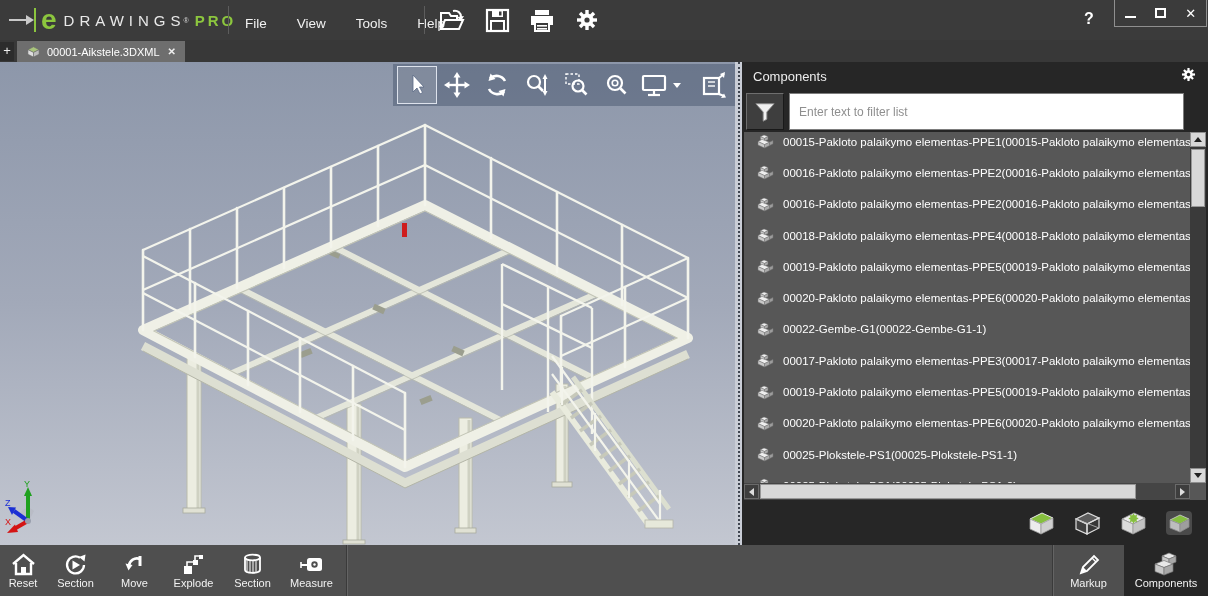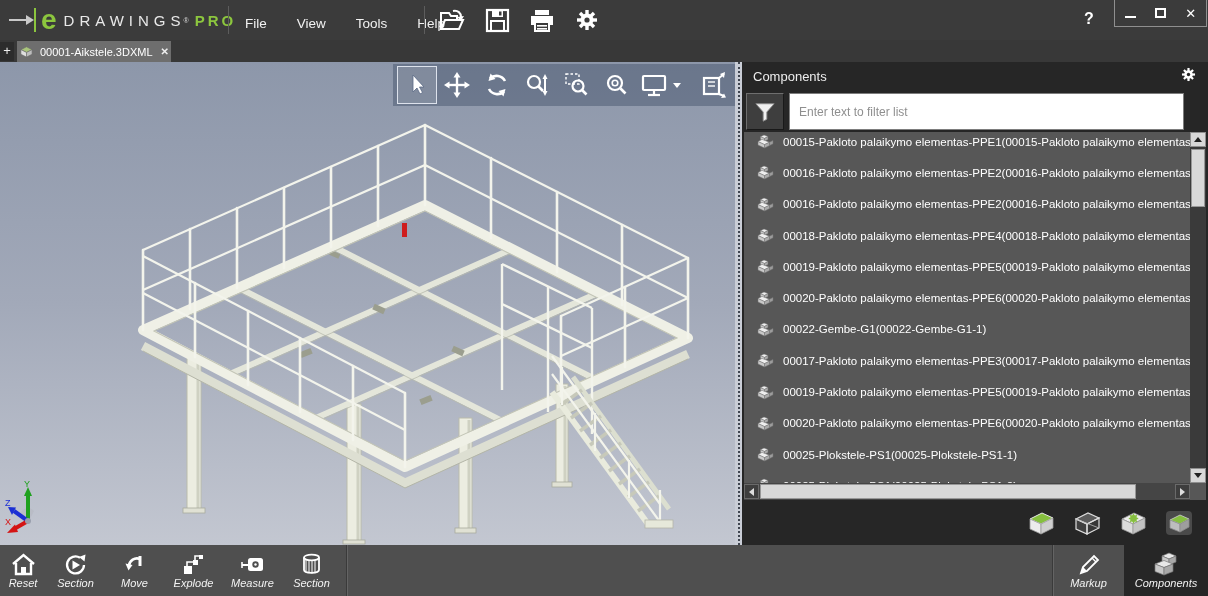--- a/index.html
+++ b/index.html
@@ -21,21 +21,21 @@
   .tbtn { width:30px; height:30px; display:flex; align-items:center; justify-content:center; }
   .help-btn { position:absolute; left:1077px; top:0; width:24px; height:40px; color:#fff; font-size:16px; font-weight:bold; text-align:center; line-height:38px; }
   .winbox { position:absolute; left:1114px; top:0; width:93px; height:27px; border:1px solid #8f8f8f; border-top:none; display:flex; }
   .wbtn { flex:1; display:flex; align-items:center; justify-content:center; color:#fff; font-size:13px; }
   .min-glyph { width:11px; height:2px; background:#fff; margin-top:8px; }
   .max-glyph { width:11px; height:10px; border:2px solid #fff; }
 
   
   .tabbar { position:absolute; top:40px; left:0; width:1208px; height:22px; background:#383838; }
   .newtab { position:absolute; left:0; top:2px; width:14px; height:19px; background:#2c2c2c; color:#eee; font-size:13px; line-height:18px; text-align:center; }
-  .tab { position:absolute; left:17px; top:1px; height:21px; background:#6e6e6e; display:flex; align-items:center; gap:6px; padding:0 2px; }
+  .tab { position:absolute; left:17px; top:1px; height:21px; background:#6e6e6e; display:flex; align-items:center; gap:6px; padding:0 9px; }
   .tab-label { color:#fff; font-size:11px; }
   .tab-close { color:#efefef; font-size:10px; font-weight:bold; margin-left:2px; }
 
   
   .viewport { position:absolute; top:62px; left:0; width:737px; height:483px;
     background:linear-gradient(180deg,#8d97aa 0%,#a2a9b9 50%,#c3c7d1 100%); }
   .vp-toolbar { position:absolute; left:393px; top:2px; width:344px; height:42px;
     background:rgba(72,85,110,0.50); display:flex; align-items:center; padding:0 4px; }
   .vtool { width:40px; height:38px; display:flex; align-items:center; justify-content:center; }
   .vtool.active { border:1px solid #dde2ec; background:rgba(255,255,255,0.15); }
@@ -70,21 +70,21 @@
   .vthumb { position:absolute; left:1px; right:1px; top:17px; height:58px; background:#d8d8d8; border:1px solid #979797; }
   .hscroll { position:absolute; left:0; right:16px; bottom:0; height:17px; background:#454545; }
   .hbtn { position:absolute; top:1px; width:15px; height:15px; background:#3e3e3e; border:1px solid #6a6a6a; display:flex; align-items:center; justify-content:center; }
   .hbtn.left { left:0; } .hbtn.right { right:0; }
   .hthumb { position:absolute; left:16px; right:54px; top:1px; height:15px; background:#d8d8d8; border:1px solid #979797; }
   .cube-row { position:absolute; bottom:7px; right:13px; display:flex; gap:14px; }
   .cube-btn { width:32px; height:30px; display:flex; align-items:center; justify-content:center; }
 
   
   .bottombar { position:absolute; top:545px; left:0; width:1208px; height:51px; background:#4f4f4f; display:flex; align-items:stretch; }
-  .btool { width:59px; display:flex; flex-direction:column; align-items:center; justify-content:center; gap:1px; color:#f2f2f2;font-style:italic; }
+  .btool { width:59px; display:flex; flex-direction:column; align-items:center; justify-content:center; gap:1px; color:#f2f2f2; }
   .btool:first-child { width:46px; }
   .btool-label { font-size:11px; }
   .bsep { width:1px; background:#3a3a3a; box-shadow:1px 0 0 #646464; }
   .bsep.left-group { margin-left:5px; }
   .right-group { margin-left:auto; display:flex;justify-content:flex-end; }
   .btool.markup { width:71px; }
   .btool.components-active { width:84px; background:#262626; }
 </style>
 </head>
 <body>
@@ -650,42 +650,42 @@
       <svg width="25" height="23" viewBox="0 0 25 23">
         <path d="M6 14 L6 9 L12 9" fill="none" stroke="#fff" stroke-width="1.6"></path>
         <path d="M14 7 L14 3 L18 3" fill="none" stroke="#fff" stroke-width="1.6"></path>
         <rect x="3" y="13" width="8" height="8" fill="#fff"></rect>
         <rect x="12" y="7" width="5" height="5" fill="#fff"></rect>
         <rect x="18" y="2" width="4" height="4" fill="#fff"></rect>
       </svg>
       <span class="btool-label">Explode</span>
     </div>
     <div class="btool">
-      <svg width="26" height="23" viewBox="0 0 26 23">
-        <line x1="2" y1="12" x2="8" y2="12" stroke="#fff" stroke-width="2"></line>
-        <line x1="2" y1="9" x2="2" y2="15" stroke="#fff" stroke-width="1.6"></line>
-        <rect x="8" y="5" width="15" height="13" rx="2.5" fill="#fff"></rect>
-        <circle cx="15.5" cy="11.5" r="3.2" fill="#4f4f4f"></circle>
-        <circle cx="15.5" cy="11.5" r="1.2" fill="#fff"></circle>
-      </svg>
-      <span class="btool-label">Measure</span>
-    </div>
-    <div class="btool">
       <svg width="25" height="23" viewBox="0 0 25 23">
         <ellipse cx="12.5" cy="4.5" rx="7.5" ry="2.8" fill="none" stroke="#fff" stroke-width="1.8"></ellipse>
         <path d="M5 4.5 V17 a7.5 2.8 0 0 0 15 0 V4.5" fill="none" stroke="#fff" stroke-width="1.8"></path>
         <g stroke="#fff" stroke-width="1">
           <line x1="7" y1="7" x2="7" y2="18"></line>
             <line x1="10" y1="8" x2="10" y2="20"></line>
           <line x1="13" y1="8" x2="13" y2="20.5"></line>
             <line x1="16" y1="8" x2="16" y2="20"></line>
         </g>
       </svg>
       <span class="btool-label">Section</span>
     </div>
+    <div class="btool">
+      <svg width="26" height="23" viewBox="0 0 26 23">
+        <line x1="2" y1="12" x2="8" y2="12" stroke="#fff" stroke-width="2"></line>
+        <line x1="2" y1="9" x2="2" y2="15" stroke="#fff" stroke-width="1.6"></line>
+        <rect x="8" y="5" width="15" height="13" rx="2.5" fill="#fff"></rect>
+        <circle cx="15.5" cy="11.5" r="3.2" fill="#4f4f4f"></circle>
+        <circle cx="15.5" cy="11.5" r="1.2" fill="#fff"></circle>
+      </svg>
+      <span class="btool-label">Measure</span>
+    </div>
     <div class="bsep left-group"></div>
 
     <div class="right-group">
       <div class="bsep"></div>
       <div class="btool markup">
         <svg width="24" height="23" viewBox="0 0 24 23">
           <path d="M4 20 L6 14 L17 3 L21 7 L10 18 Z" fill="none" stroke="#fff" stroke-width="1.8"></path>
           <path d="M4 20 L6 14 L10 18 Z" fill="#fff"></path>
           <line x1="15" y1="5" x2="19" y2="9" stroke="#fff" stroke-width="1.2"></line>
         </svg>

